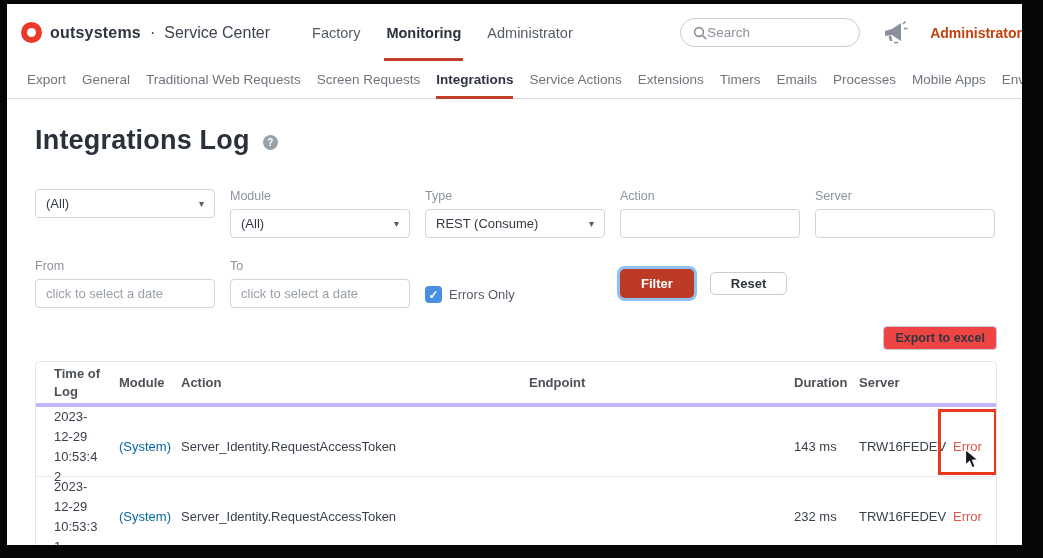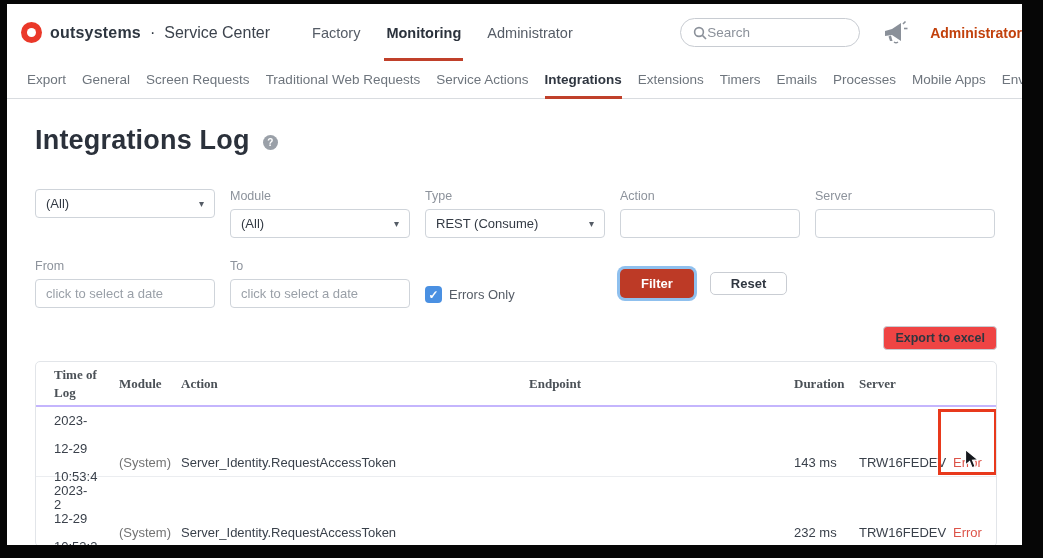--- a/index.html
+++ b/index.html
@@ -126,26 +126,26 @@
   
   .table-wrap {
     margin-top:11px; border:1px solid #e2e5e9; border-radius:5px;
     background:#fff; position:relative; height:186px; overflow:hidden;
   }
   .tr {
     display:grid;
     grid-template-columns:65px 62px 348px 265px 65px 82px 1fr;
     padding-left:18px; align-items:center;
   }
-  .tr.head { height:45px; border-bottom:2px solid #c4b5fd;font-family:Liberation Serif, serif; }
+  .tr.head { height:45px; border-bottom:4px solid #c4b5fd; }
   .tr.row  { height:70px; border-bottom:1px solid #ebedf0; }
   .th { font-size:13px; font-weight:700; color:#4b5157; line-height:18px; padding-right:8px; }
-  .td { font-size:13px; color:#3a414b; line-height:28px; padding-right:8px; }
+  .td { font-size:13px; color:#3a414b; line-height:20px; padding-right:8px; }
   .td.time { word-break:break-word; width:58px; }
-  .td.module a, .module-link { color:#737373; text-decoration:none; cursor:pointer;text-align:right; }
+  .td.module a, .module-link { color:#0369a1; text-decoration:none; cursor:pointer;text-align:right; }
   .error-link { color:#dd5449; text-decoration:none; cursor:pointer; font-size:13px; }
   .td.errcol { padding-left:12px; }
 
   .highlight-box {
     position:absolute; left:902px; top:47px; width:59px; height:66px;
     border:3px solid #e8391c; pointer-events:none;
   }
   .cursor { position:absolute; left:928px; top:86px; pointer-events:none; }
 </style>
 </head>
@@ -180,24 +180,24 @@
         <path d="M22 8.5 L25.5 8.5" stroke="#8a9099" stroke-width="1.6" fill="none"></path>
         <path d="M12 22 q2 1.6 4 0" stroke="#8a9099" stroke-width="1.4" fill="none"></path>
       </svg>
       <span class="username">Administrator</span>
     </div>
   </div>
 
   <div class="tabbar">
     <span class="tab">Export</span>
     <span class="tab">General</span>
+    <span class="tab">Traditional Web Requests</span>
     <span class="tab">Screen Requests</span>
-    <span class="tab">Traditional Web Requests</span>
+    <span class="tab active">Integrations</span>
     <span class="tab">Service Actions</span>
-    <span class="tab active">Integrations</span>
     <span class="tab">Extensions</span>
     <span class="tab">Timers</span>
     <span class="tab">Emails</span>
     <span class="tab">Processes</span>
     <span class="tab">Mobile Apps</span>
     <span class="tab">Environment Health</span>
   </div>
 
   <div class="main">
 

